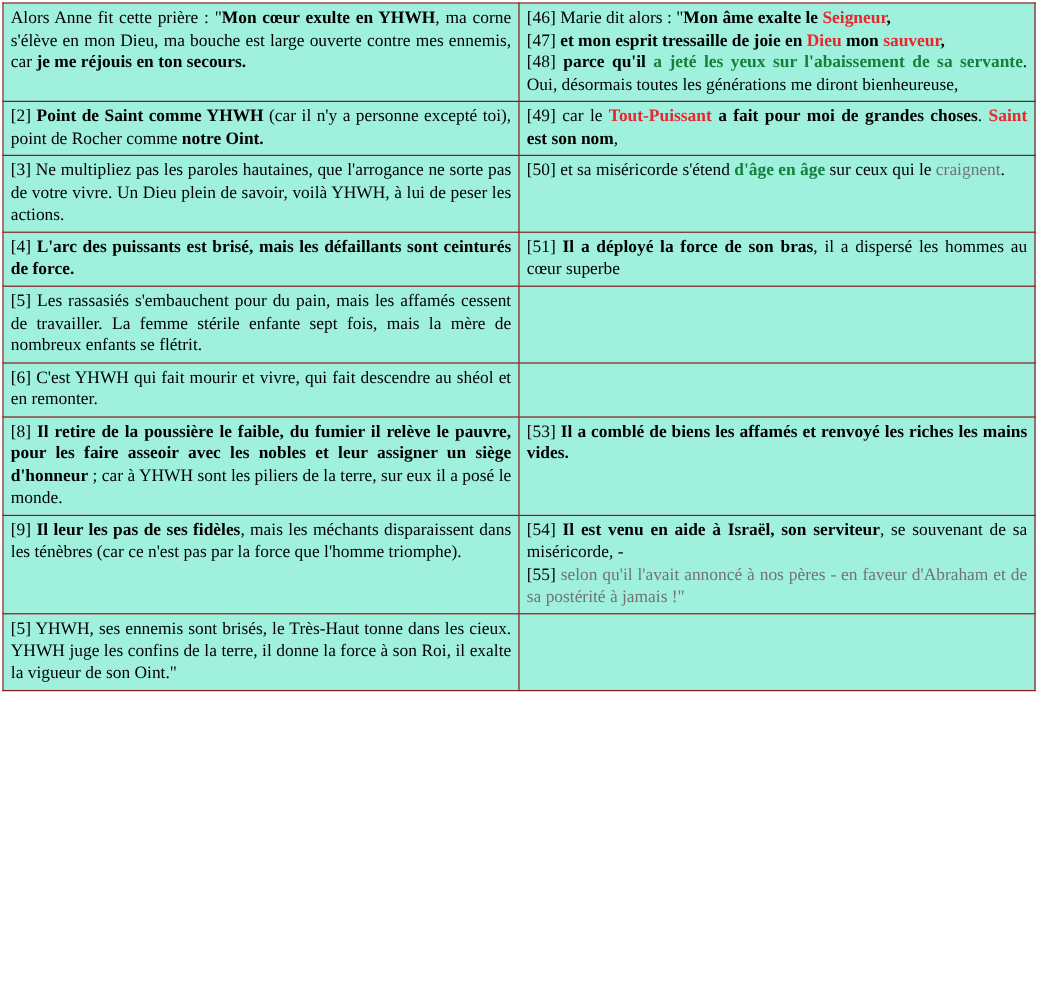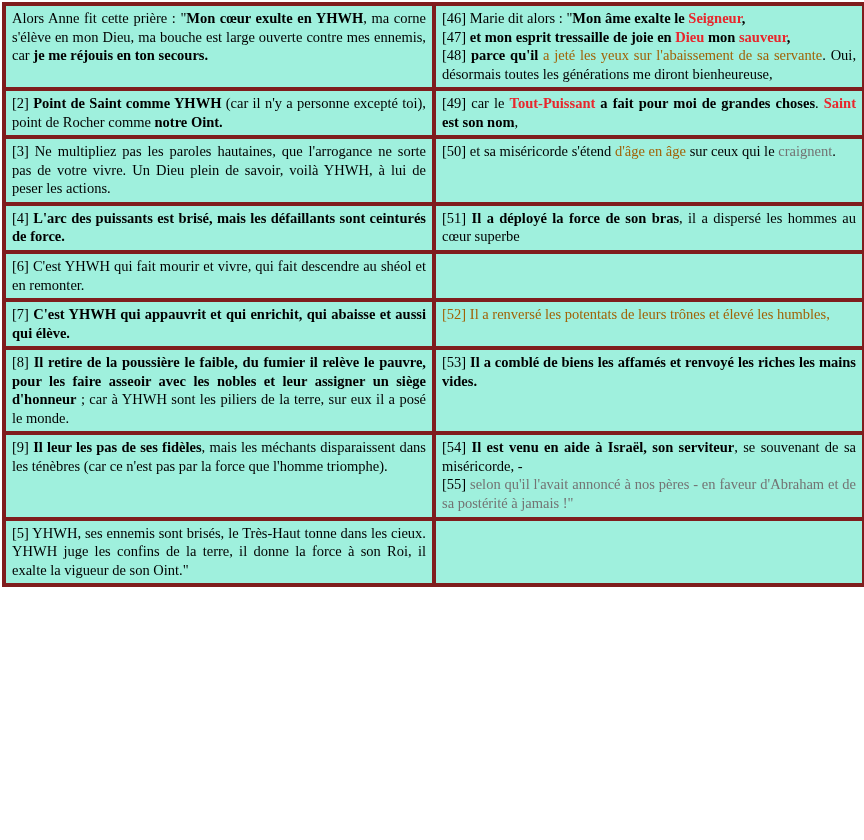--- a/index.html
+++ b/index.html
@@ -15,32 +15,32 @@
   }
   table.comparison {
     border-collapse: collapse;
     width: 861px;
     margin: 2px 0 0 2px;
     table-layout: fixed;
   }
   table.comparison col.left  { width: 430px; }
   table.comparison col.right { width: 430px; }
   table.comparison td {
-    border: 4px solid #7f1d1d;
+    border: 1px solid #7f1d1d;
     background: #9ff0dd;
     vertical-align: top;
     padding: 3px 6px 4px 6px;
     font-size: 14.5px;
     line-height: 1.28;
     text-align: justify;
   }
   .b { font-weight: bold; }
   .red { color: #e8262c; font-weight: bold; }
   .blue { color: #737373; }
-  .blue-b { color: #a16207; font-weight: normal; margin-top: 12px; }
+  .blue-b { color: #15803d; font-weight: bold; margin-top: 12px; }
   .row-first td { padding-top: 5px; }
   .empty-cell { }
 </style>
 </head>
 <body>
 
 <table class="comparison">
   <colgroup>
     <col class="left">
     <col class="right">
@@ -56,26 +56,26 @@
       </tr>
       <tr>
         <td><span>[3]</span><span> Ne multipliez pas les paroles hautaines, que l'arrogance ne sorte pas de votre vivre. Un Dieu plein de savoir, voilà YHWH, à lui de peser les actions.</span></td>
         <td><span>[50]</span><span> et sa miséricorde s'étend </span><span class="blue-b">d'âge en âge</span><span> sur ceux qui le </span><span class="blue">craignent</span><span>.</span></td>
       </tr>
       <tr>
         <td><span>[4]</span><span class="b"> L'arc des puissants est brisé, mais les défaillants sont ceinturés de force.</span></td>
         <td><span>[51]</span><span class="b"> Il a déployé la force de son bras</span><span>, il a dispersé les hommes au cœur superbe</span></td>
       </tr>
       <tr>
-        <td><span>[6]</span><span> C'est YHWH qui fait mourir et vivre, qui fait descendre au shéol et en remonter.</span></td>
+        <td><span>[5]</span><span> Les rassasiés s'embauchent pour du pain, mais les affamés cessent de travailler. La femme stérile enfante sept fois, mais la mère de nombreux enfants se flétrit.</span></td>
         <td class="empty-cell"></td>
       </tr>
       <tr>
-        <td><span>[7]</span><span class="b"> C'est YHWH qui appauvrit et qui enrichit, qui abaisse et aussi qui élève.</span></td>
-        <td><span class="blue-b">[52]</span><span class="blue-b"> Il a renversé les potentats de leurs trônes et élevé les humbles,</span></td>
+        <td><span>[6]</span><span> C'est YHWH qui fait mourir et vivre, qui fait descendre au shéol et en remonter.</span></td>
+        <td class="empty-cell"></td>
       </tr>
       <tr>
         <td><span>[8]</span><span class="b"> Il retire de la poussière le faible, du fumier il relève le pauvre, pour les faire asseoir avec les nobles et leur assigner un siège d'honneur</span><span> ; car à YHWH sont les piliers de la terre, sur eux il a posé le monde.</span></td>
         <td><span>[53]</span><span class="b"> Il a comblé de biens les affamés et renvoyé les riches les mains vides.</span></td>
       </tr>
       <tr>
         <td><span>[9]</span><span class="b"> Il leur les pas de ses fidèles</span><span>, mais les méchants disparaissent dans les ténèbres (car ce n'est pas par la force que l'homme triomphe).</span></td>
         <td><span>[54]</span><span class="b"> Il est venu en aide à Israël, son serviteur</span><span>, se souvenant de sa miséricorde, -</span><br><span>[55]</span><span class="blue"> selon qu'il l'avait annoncé à nos pères - en faveur d'Abraham et de sa postérité à jamais !"</span></td>
       </tr>
       <tr>

